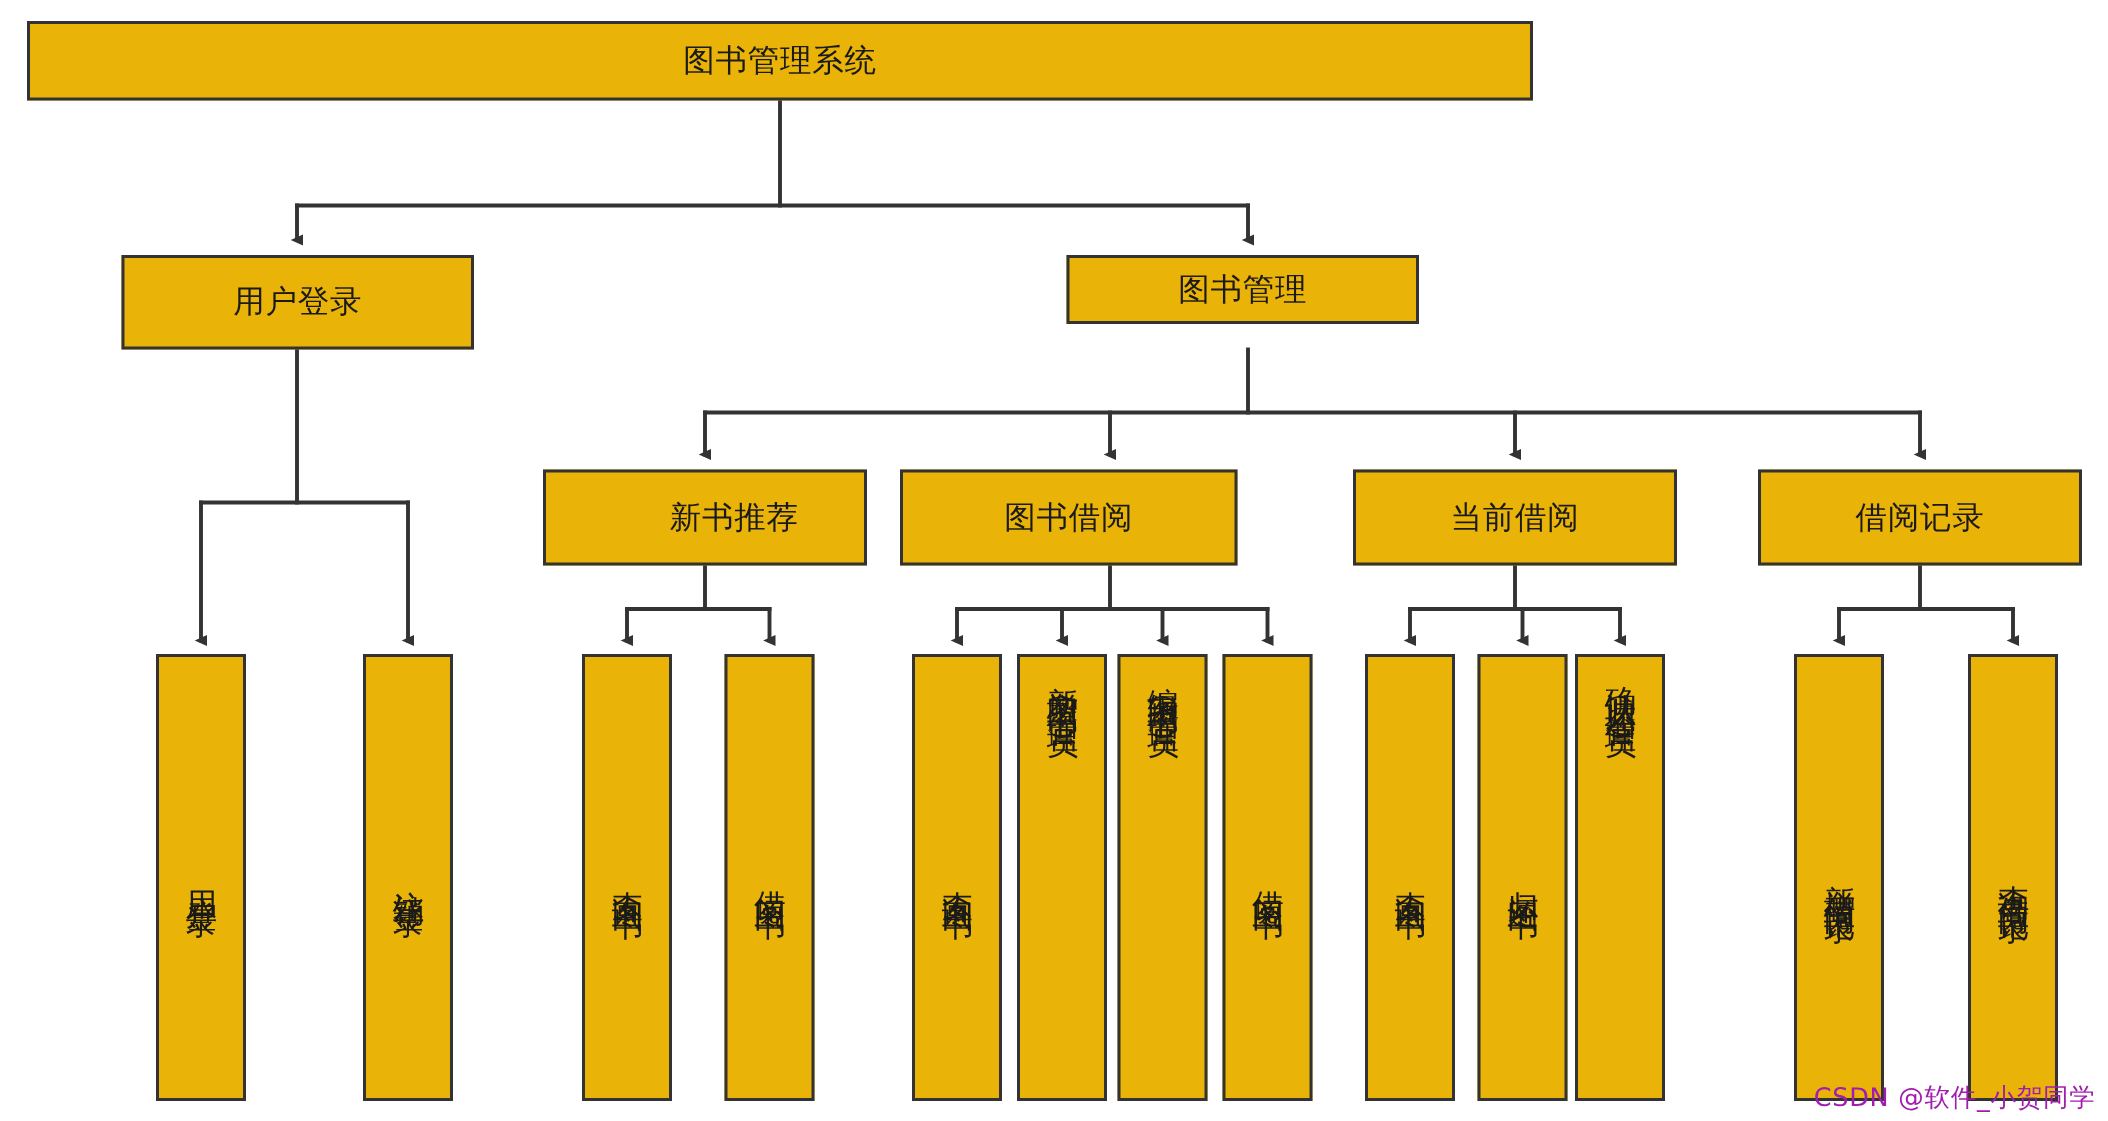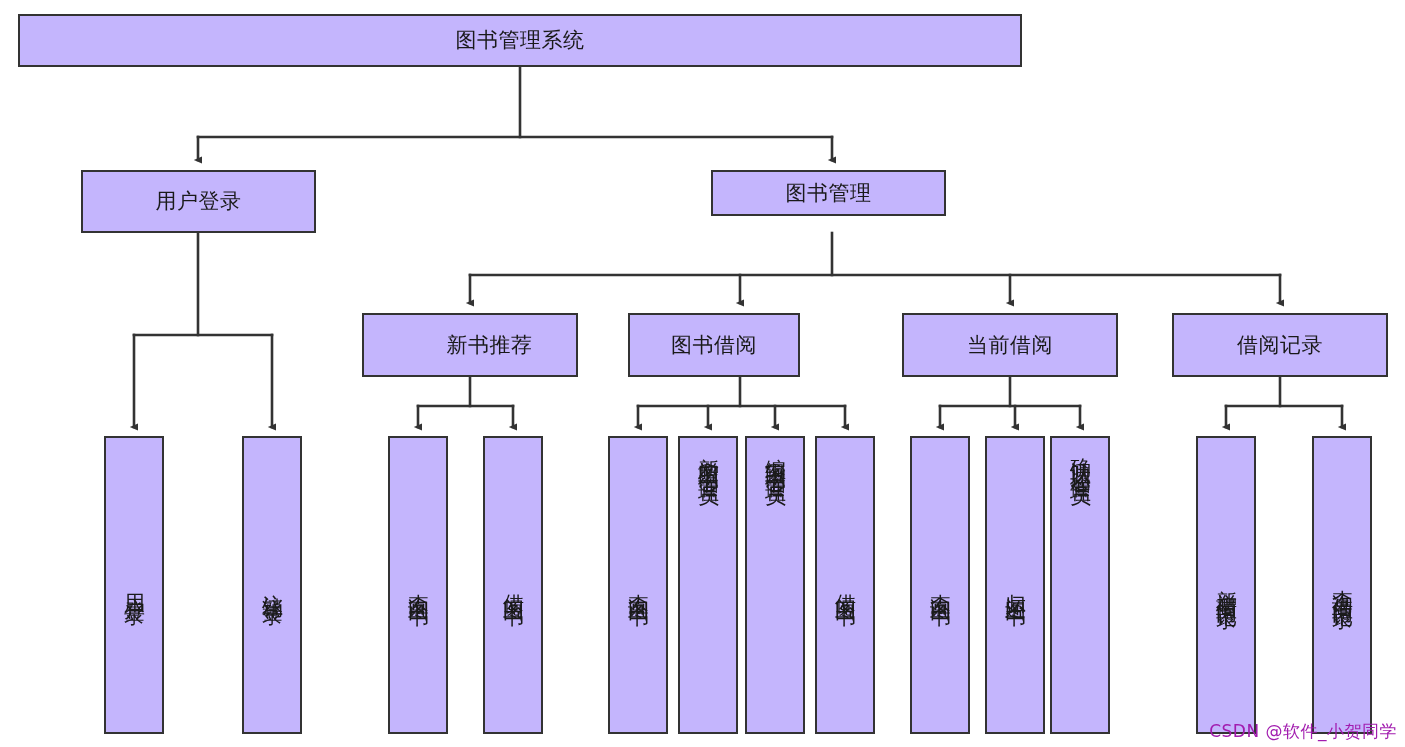--- a/index.html
+++ b/index.html
@@ -22,21 +22,21 @@
   svg#tree-svg {
     position: absolute;
     left: 0;
     top: 0;
     width: 1405px;
     height: 747px;
   }
   .node-box {
     position: absolute;
     box-sizing: border-box;
-    background: #c4b5fd;
+    background: #eab308;
     border: 2px solid #333333;
     display: flex;
     align-items: center;
     justify-content: center;
     overflow: hidden;
   }
   .node-label {
     color: #1a1a1a;
     font-size: 21px;
     line-height: 1.18;
@@ -134,21 +134,21 @@
   <div class="node-box" style="left:81px; top:170px; width:235px; height:63px;">
     <span class="node-label">用户登录</span>
   </div>
   <div class="node-box" style="left:711px; top:170px; width:235px; height:46px;">
     <span class="node-label">图书管理</span>
   </div>
 
   <div class="node-box" style="left:362px; top:313px; width:216px; height:64px;padding-left:39px;">
     <span class="node-label">新书推荐</span>
   </div>
-  <div class="node-box" style="left:628px; top:313px; width:172px; height:64px;">
+  <div class="node-box" style="left:600px; top:313px; width:225px; height:64px;">
     <span class="node-label">图书借阅</span>
   </div>
   <div class="node-box" style="left:902px; top:313px; width:216px; height:64px;">
     <span class="node-label">当前借阅</span>
   </div>
   <div class="node-box" style="left:1172px; top:313px; width:216px; height:64px;">
     <span class="node-label">借阅记录</span>
   </div>
 
   <div class="node-box vertical center-v" style="left:104px; top:436px; width:60px; height:298px;">

